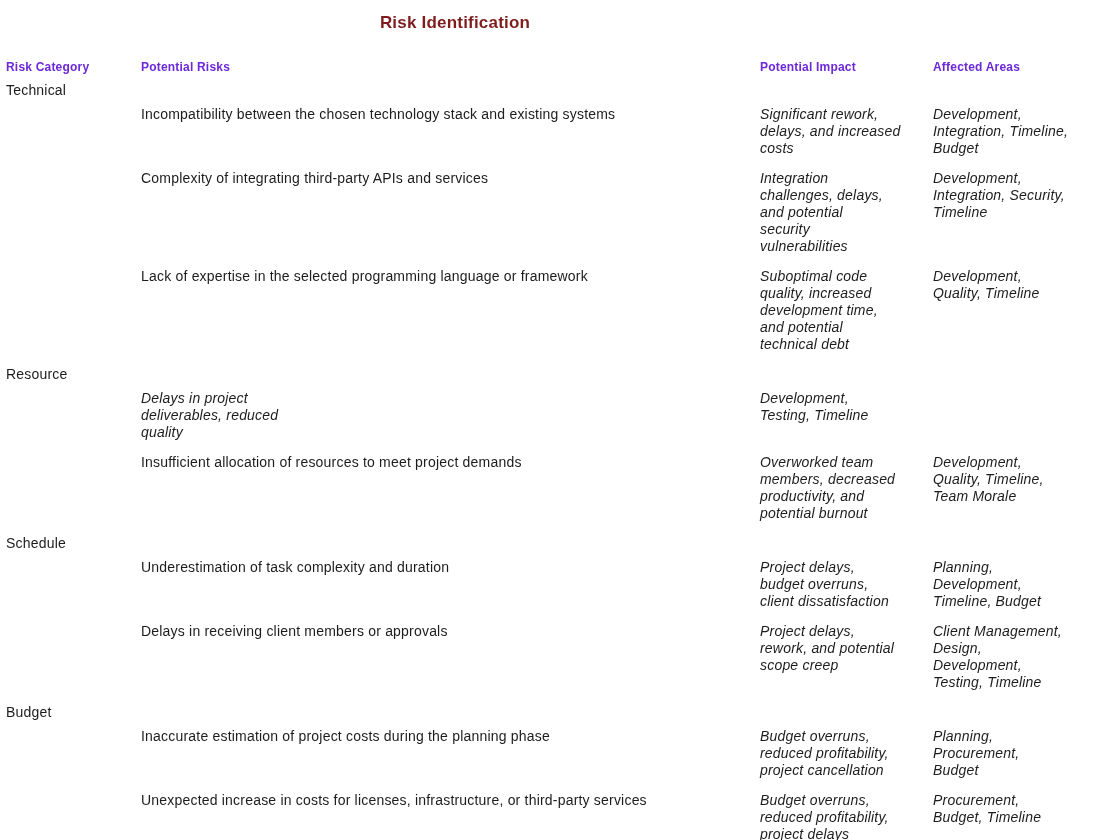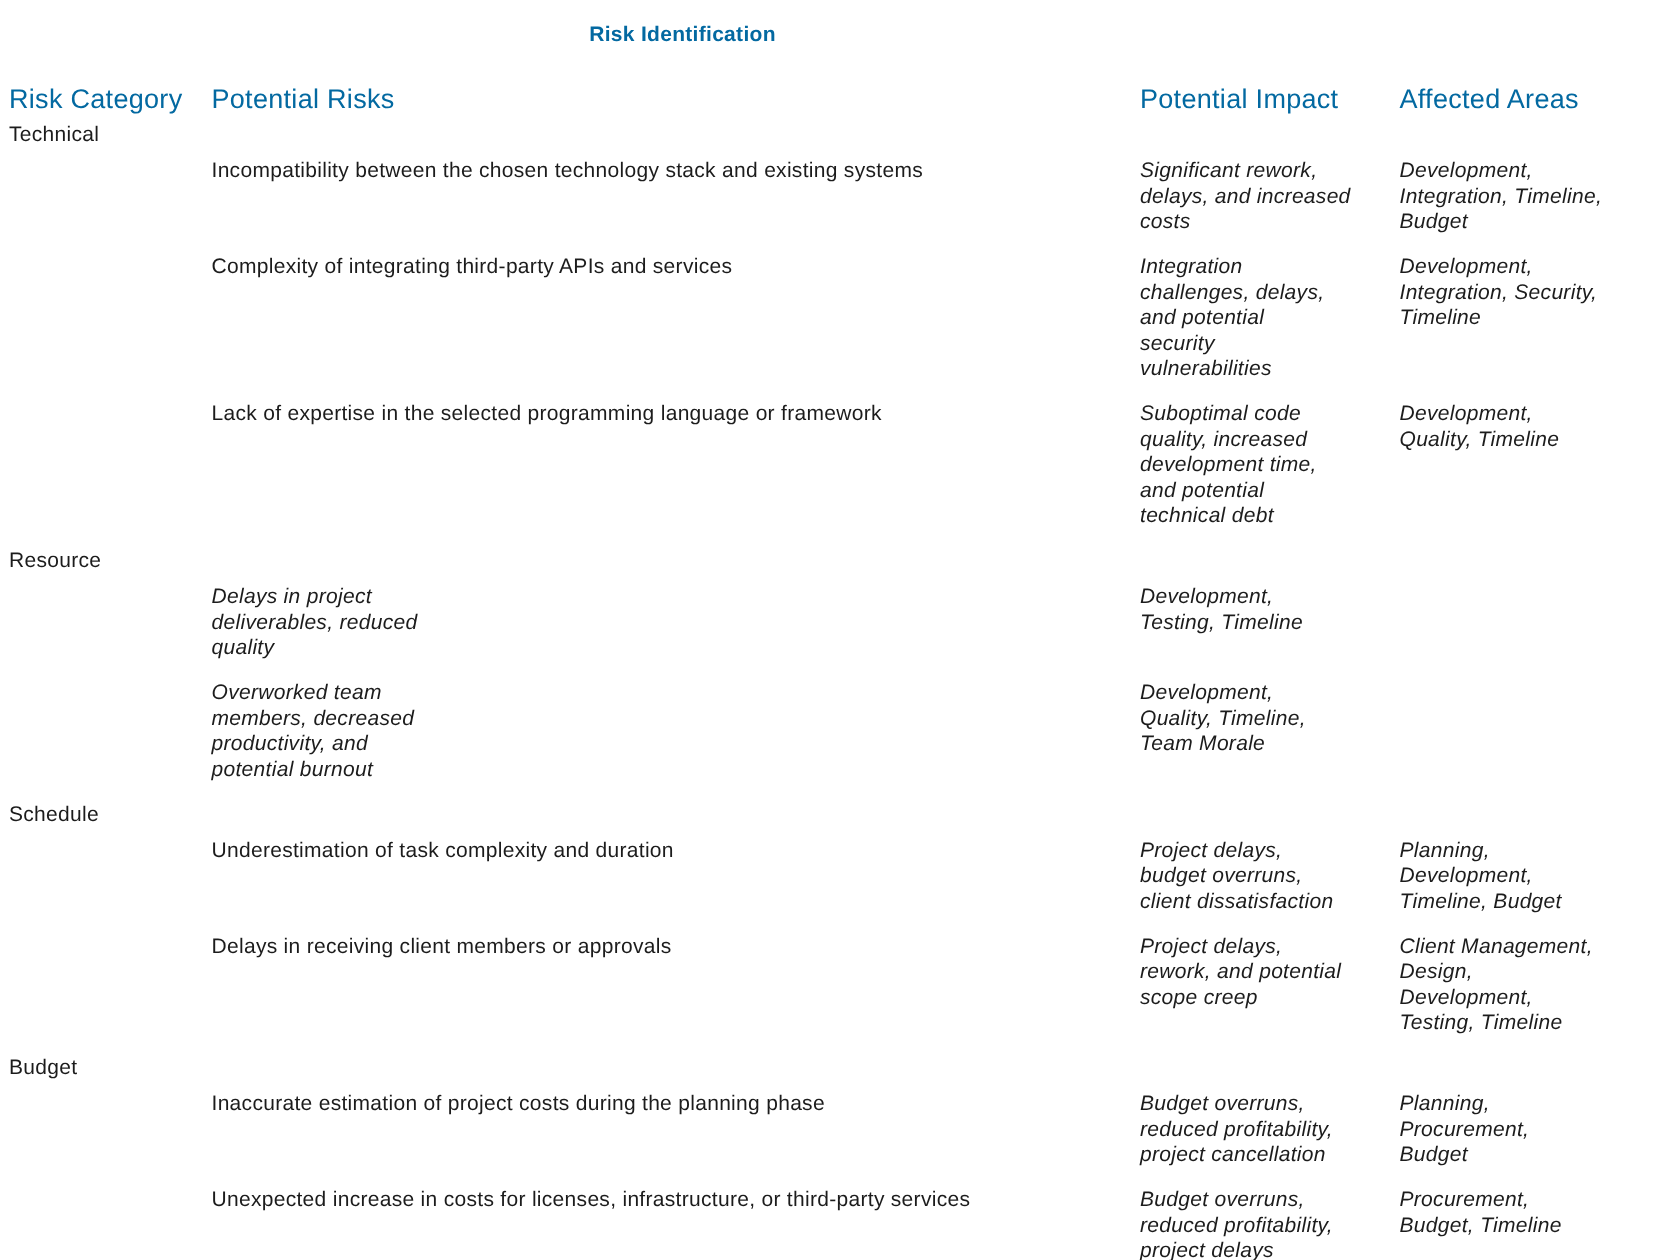--- a/index.html
+++ b/index.html
@@ -19,34 +19,34 @@
     height: 840px;
     padding: 14px 0 0 6px;
   }
   .title-wrap {
     width: 898px;
     text-align: center;
     margin-bottom: 27px;
   }
   .doc-title {
     font-weight: 700;
-    font-size: 14px;
-    color: #0369a1;
+    font-size: 17px;
+    color: #7f1d1d;
   }
   .table { display: flex; flex-direction: column; }
   .row {
     display: grid;
     grid-template-columns: 135px 619px 173px 172px;
     align-items: start;
   }
   .header-row { margin-bottom: 6px; }
   .header-cell {
-    font-weight: 400;
-    font-size: 18px;
-    color: #0369a1;
+    font-weight: 700;
+    font-size: 12px;
+    color: #6d28d9;
   }
   .header-cell.center { text-align: left; }
   .cat-row { margin-bottom: 7px; }
   .data-row { margin-bottom: 13px; }
   .cell { padding-right: 10px; }
   .pre { white-space: pre-line; font-style: italic; }
 </style>
 </head>
 <body>
 
@@ -108,20 +108,21 @@
     <div class="row data-row">
       <div class="cell"></div>
       <div class="cell pre">Delays in project
 deliverables, reduced
 quality</div>
       <div class="cell pre">Development,
 Testing, Timeline</div>
     </div>
     <div class="row data-row">
       <div class="cell"></div>
+      <div class="cell">Insufficient allocation of resources to meet project demands</div>
       <div class="cell pre">Overworked team
 members, decreased
 productivity, and
 potential burnout</div>
       <div class="cell pre">Development,
 Quality, Timeline,
 Team Morale</div>
     </div>
 
     <div class="row cat-row">

